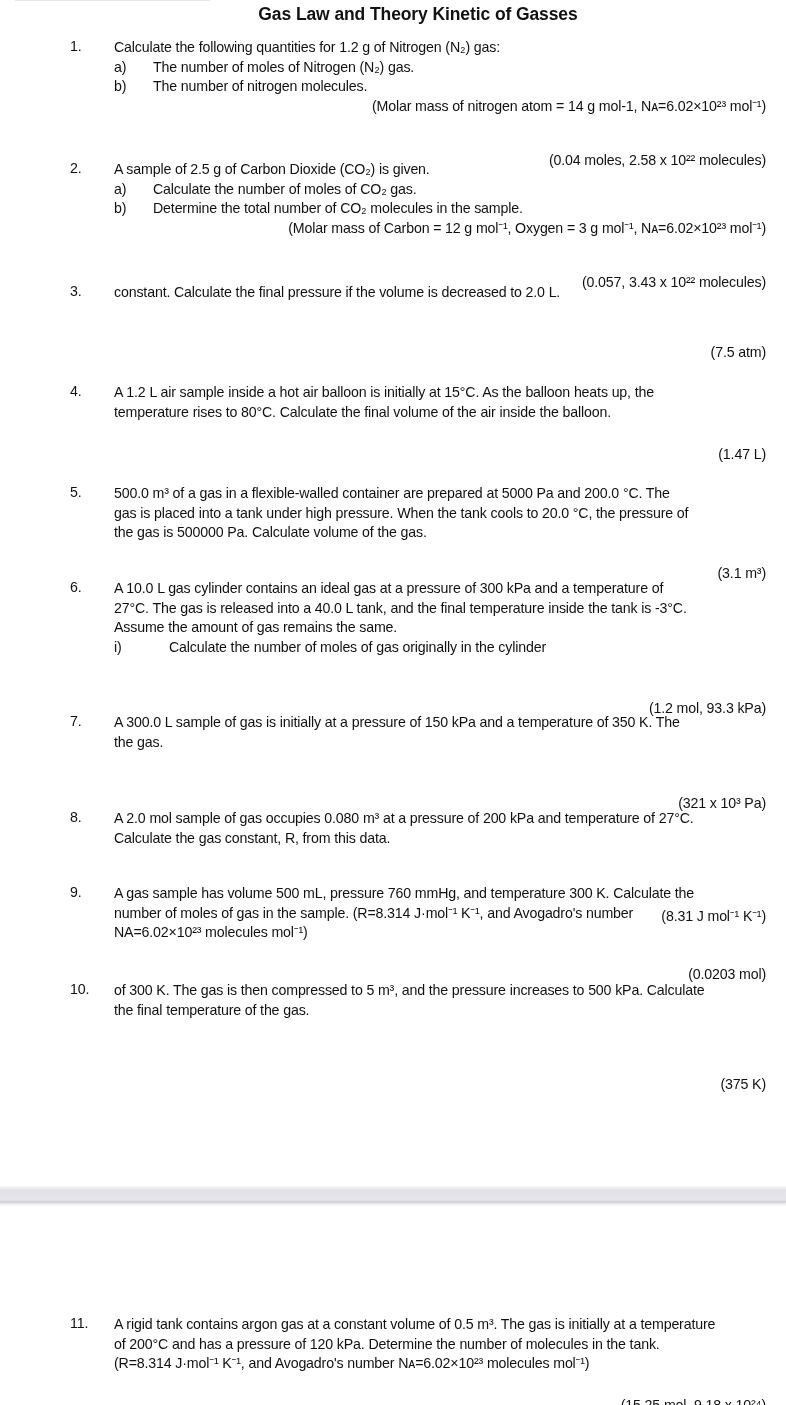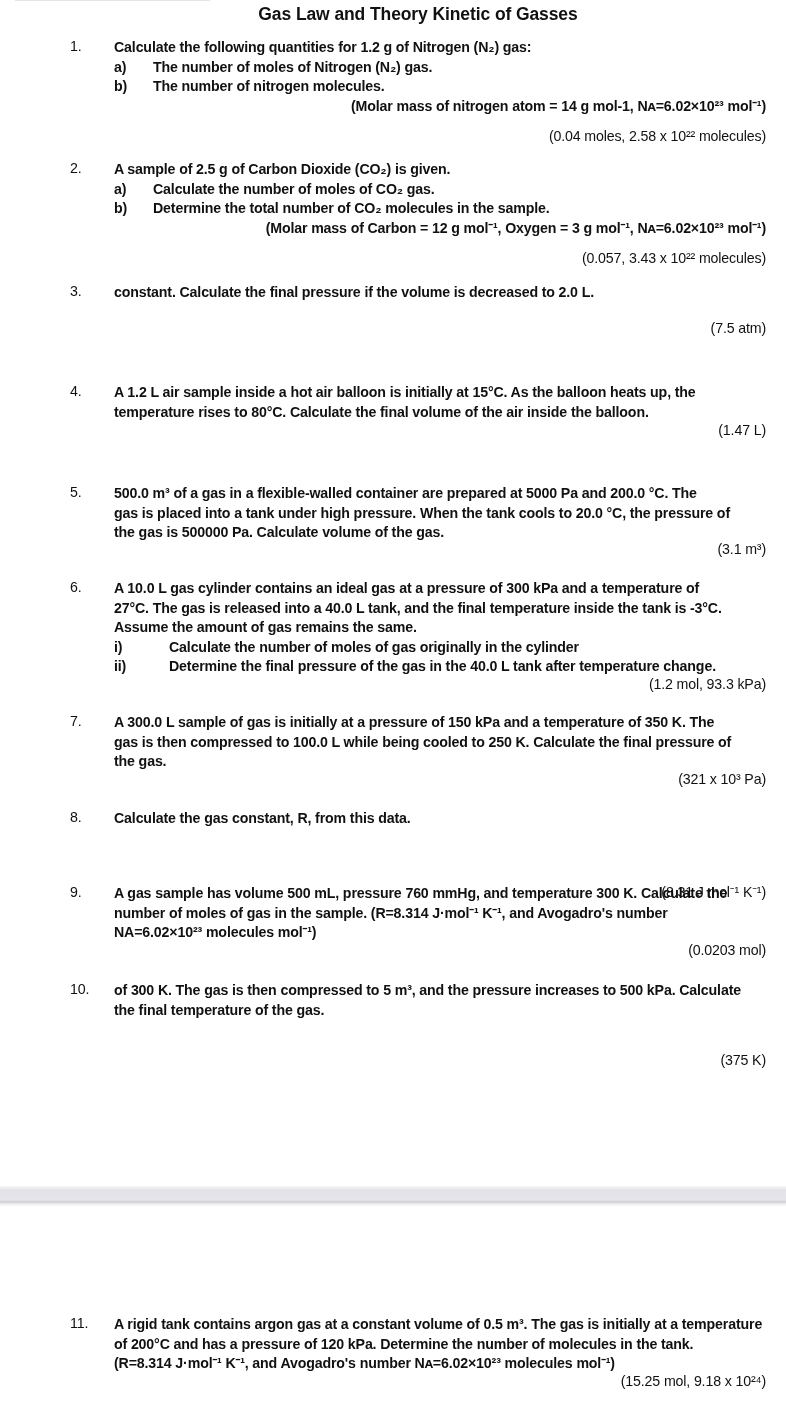--- a/index.html
+++ b/index.html
@@ -12,26 +12,26 @@
       position: absolute; left: 15px; top: 0; width: 195px; height: 1px;
       background: #e4e4e4;
     }
     .title {
       position: absolute; top: 4px; left: 0; width: 836px; text-align: center;
       font-weight: bold; font-size: 17.5px; letter-spacing: -0.1px;
     }
     .q { position: absolute; left: 0; width: 786px; }
     .q .num { position: absolute; left: 70px; top: 0; }
     .q .body { position: absolute; left: 114px; top: 0; width: 652px; line-height: 19.5px; }
-    .q .body p { margin: 0; font-weight: bold; }
+    .q .body p { margin: 0; }
     .q .sub { position: relative; padding-left: 39px; }
     .q .sub .lbl { position: absolute; left: 0; top: 0; }
     .q .sub.wide { padding-left: 55px; }
     .q .note { padding-left: 39px; text-align: right; }
-    .ans { position: absolute; right: 20px; text-align: right; }
+    .ans { position: absolute; right: 20px; text-align: right; margin-top: 24px; }
     .page-gap {
       position: absolute; left: 0; top: 1186px; width: 786px; height: 20px;
       background: linear-gradient(#f7f7f8 0px, #eeeef0 2px, #e3e2e8 4px, #e5e4ea 14px, #cfcfd4 16px, #efeff1 18px, #fafafa 20px);
     }
   </style>
 </head>
 <body>
 
 <div class="top-rule"></div>
 <div class="title">Gas Law and Theory Kinetic of Gasses</div>
@@ -85,38 +85,37 @@
 </div>
 <div class="ans" style="top:541px">(3.1 m³)</div>
 
 <div class="q" style="top:579px">
   <span class="num">6.</span>
   <div class="body">
     <p>A 10.0 L gas cylinder contains an ideal gas at a pressure of 300 kPa and a temperature of</p>
     <p>27°C. The gas is released into a 40.0 L tank, and the final temperature inside the tank is -3°C.</p>
     <p>Assume the amount of gas remains the same.</p>
     <p class="sub wide"><span class="lbl">i)</span><span>Calculate the number of moles of gas originally in the cylinder</span></p>
-    <p class="sub wide"><span class="lbl">ii)</span><span>Determine the final pressure of the gas in the 40.0 L tank after temperature change.</span></p>
   </div>
 </div>
 <div class="ans" style="top:676px">(1.2 mol, 93.3 kPa)</div>
 
 <div class="q" style="top:713px">
   <span class="num">7.</span>
   <div class="body">
     <p>A 300.0 L sample of gas is initially at a pressure of 150 kPa and a temperature of 350 K. The</p>
-    <p>gas is then compressed to 100.0 L while being cooled to 250 K. Calculate the final pressure of</p>
     <p>the gas.</p>
   </div>
 </div>
 <div class="ans" style="top:771px">(321 x 10³ Pa)</div>
 
 <div class="q" style="top:809px">
   <span class="num">8.</span>
   <div class="body">
+    <p>A 2.0 mol sample of gas occupies 0.080 m³ at a pressure of 200 kPa and temperature of 27°C.</p>
     <p>Calculate the gas constant, R, from this data.</p>
   </div>
 </div>
 <div class="ans" style="top:882px">(8.31 J mol⁻¹ K⁻¹)</div>
 
 <div class="q" style="top:884px">
   <span class="num">9.</span>
   <div class="body">
     <p>A gas sample has volume 500 mL, pressure 760 mmHg, and temperature 300 K. Calculate the</p>
     <p>number of moles of gas in the sample.   (R=8.314 J·mol⁻¹ K⁻¹, and Avogadro's number</p>

